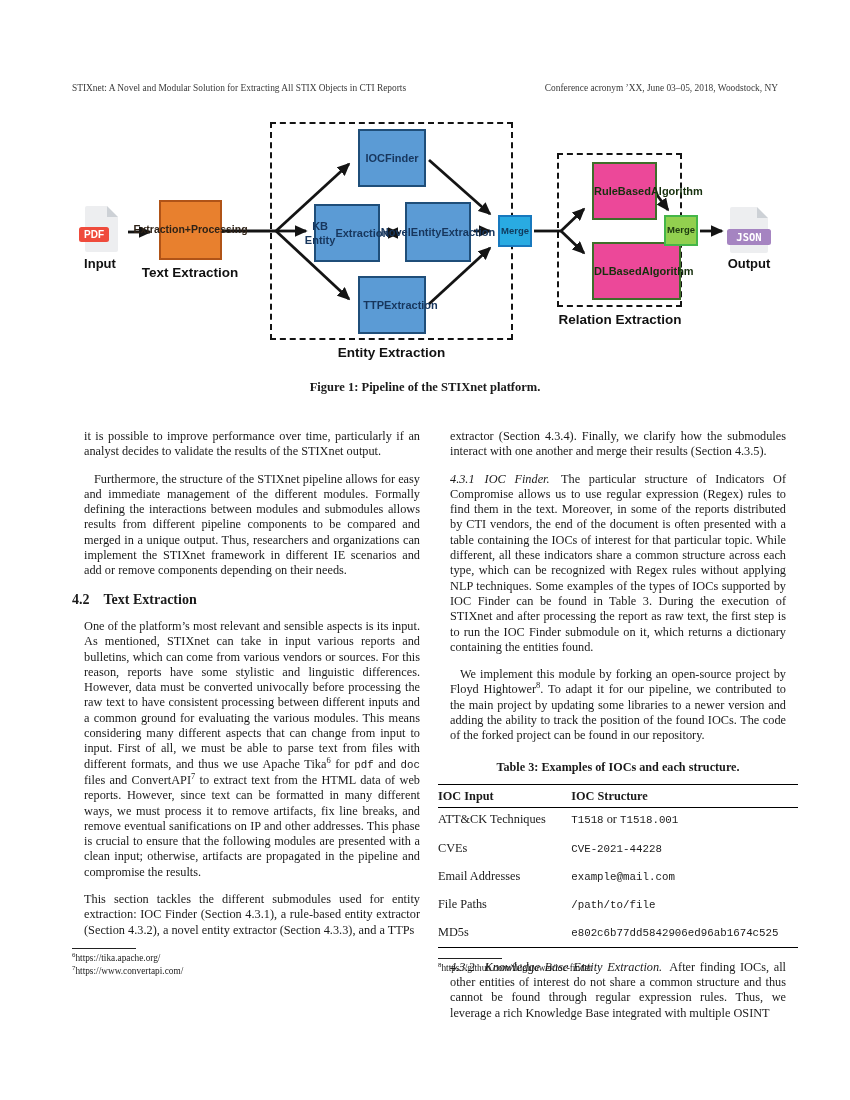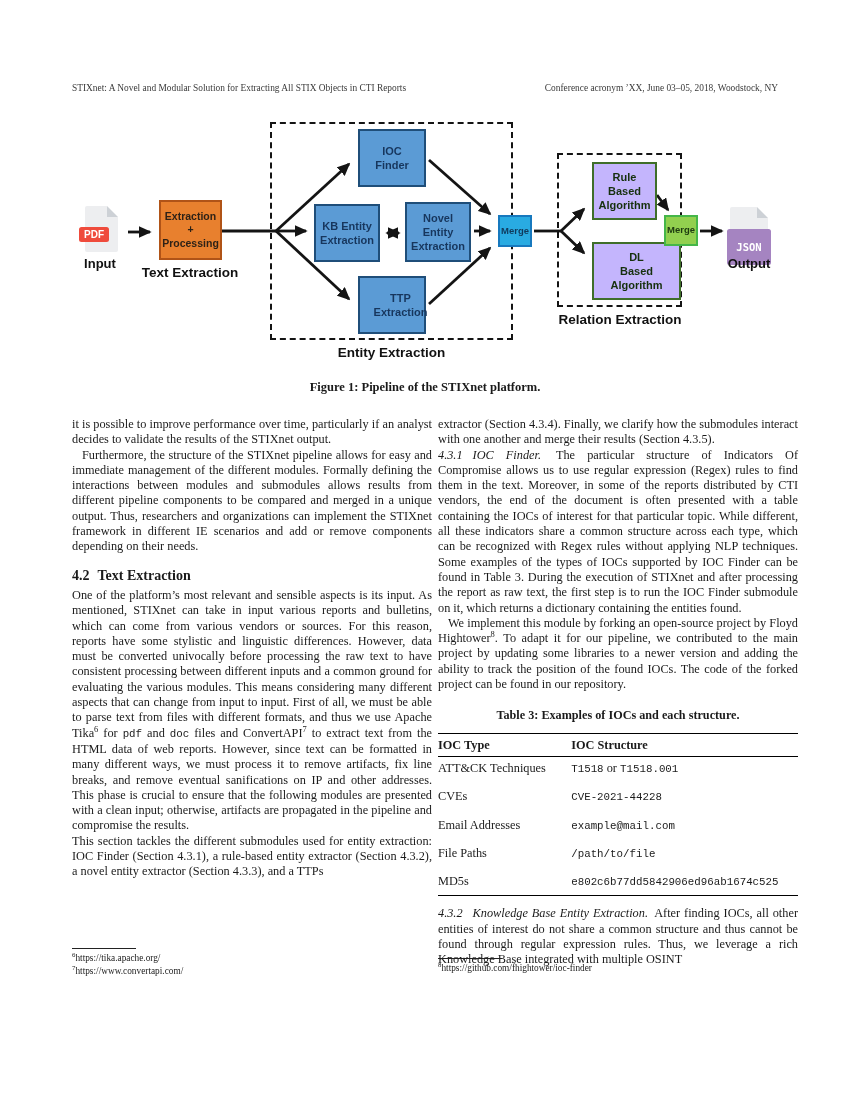--- a/index.html
+++ b/index.html
@@ -9,51 +9,51 @@
   
   .runhead{position:absolute;top:83px;left:72px;width:706px;display:flex;
            justify-content:space-between;font-size:9.4px;color:#3a3a3a;}
 
   
   .figure{position:absolute;top:115px;left:0;width:850px;height:262px;
           font-family:"Liberation Sans",sans-serif;}
   .figure *{box-sizing:border-box;}
   .dashbox{position:absolute;border:2.5px dashed #141414;}
   .arrows{position:absolute;left:0;top:0;}
-  .node{position:absolute;display:flex;flex-direction:column;align-items:center;
+  .node{position:absolute;display:flex;flex-direction:row;align-items:center;
         justify-content:center;text-align:center;font-weight:700;line-height:1.28;}
   .n-orange{background:#e8802e;border:2px solid #b05317;color:#2e2217;font-size:10.5px;}
   .n-blue{background:#5b9bd5;border:2px solid #1f4e79;color:#17365d;font-size:11px;}
-  .n-green{background:#c4b5fd;border:2px solid #3f6e2a;color:#16300d;font-size:11px;}
+  .n-green{background:#ec4899;border:2px solid #3f6e2a;color:#16300d;font-size:11px;justify-content:space-between;}
   .n-merge1{background:#29abe2;border:2px solid #1779be;color:#103a5c;font-size:9.5px;}
   .n-merge2{background:#92d04f;border:2px solid #45b649;color:#1d3a10;font-size:9.5px;}
   .stage-label{position:absolute;font-weight:700;font-size:13.5px;color:#111;text-align:center;}
   .io-label{position:absolute;font-weight:700;font-size:13px;color:#111;text-align:center;}
   .doc-icon{position:absolute;background:#edeef0;border-radius:2px;}
   .doc-icon::before{content:"";position:absolute;top:0;right:0;width:0;height:0;
                     border-top:11px solid #fff;border-left:11px solid #cdd1d6;}
   .doc-badge{position:absolute;color:#fff;font-weight:700;text-align:center;border-radius:2.5px;}
   .pdf-badge{left:-6px;top:21px;background:#ef4b3c;font-size:10px;padding:2px 5px;
              font-family:"Liberation Sans",sans-serif;}
-  .json-badge{left:-3px;top:22px;width:44px;background:#a584c1;font-size:10.5px;padding:12px 0;
+  .json-badge{left:-3px;top:22px;width:44px;background:#a584c1;font-size:10.5px;padding:2px 0;
               font-family:"DejaVu Sans Mono",monospace;}
 
   
   .fig-caption{position:absolute;top:380px;left:0;width:850px;text-align:center;
                font-weight:700;font-size:12.5px;}
 
   
   .col{position:absolute;top:417px;width:360px;font-size:12.3px;line-height:15.3px;
        text-align:justify;}
   .col-left{left:72px;}
   .col-right{left:438px;}
-  .col p{margin:0;}
+  .col p{margin:12px;}
   .indent{text-indent:10px;}
   .sec{font-size:14px;font-weight:700;margin:13px 0 5px;text-align:left;}
-  .sec .num{margin-right:8px;}
+  .sec .num{margin-right:14px;}
   .subsec{margin-top:8px;}
   .subnum{font-style:italic;margin-right:10px;}
   .subtitle{font-style:italic;margin-right:3px;}
   sup.ref{font-size:8.5px;vertical-align:super;line-height:0;}
   .mono{font-family:"Liberation Mono",monospace;font-size:10.8px;}
 
   
   .table-caption{text-align:center;font-weight:700;font-size:12.2px;margin:16px 0 9px;}
   table.ioc{width:100%;border-collapse:collapse;border-top:1.5px solid #000;
             border-bottom:1.5px solid #000;margin:0 0 10px;}
@@ -195,21 +195,21 @@
 
     <div class="table-caption">Table 3: Examples of IOCs and each structure.</div>
 
     <table class="ioc">
       <colgroup>
           <col class="c1">
           <col>
         </colgroup>
       <thead>
         <tr>
-          <th>IOC Type</th>
+          <th>IOC Input</th>
           <th>IOC Structure</th>
         </tr>
       </thead>
       <tbody>
         <tr class="first">
           <td>ATT&amp;CK Techniques</td>
           <td><span class="mono">T1518</span><span> or </span><span class="mono">T1518.001</span></td>
         </tr>
         <tr>
           <td>CVEs</td>

